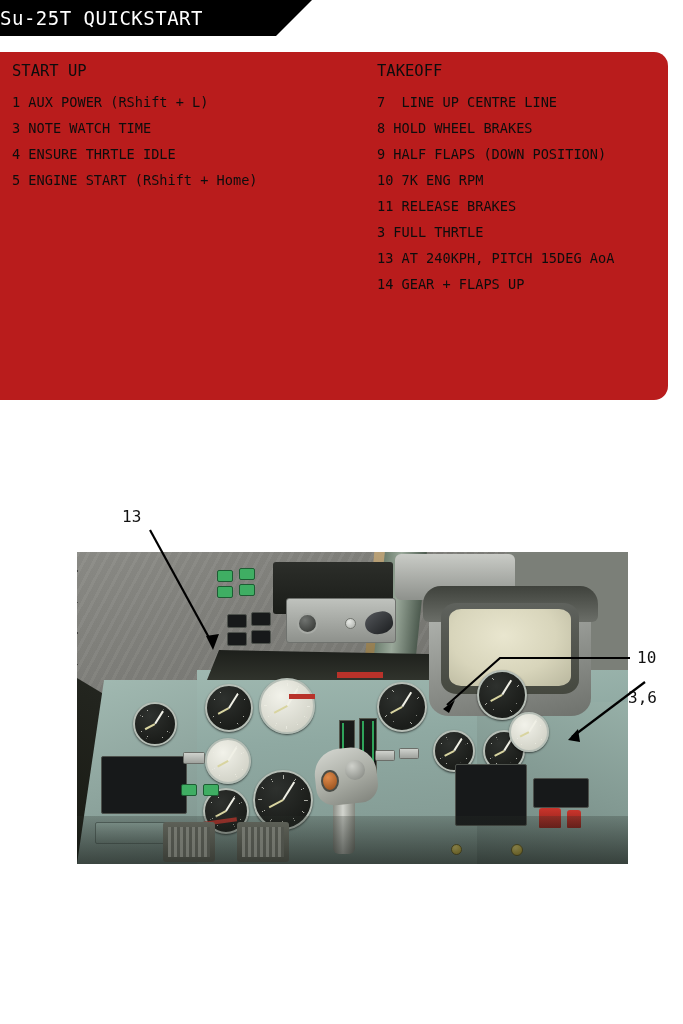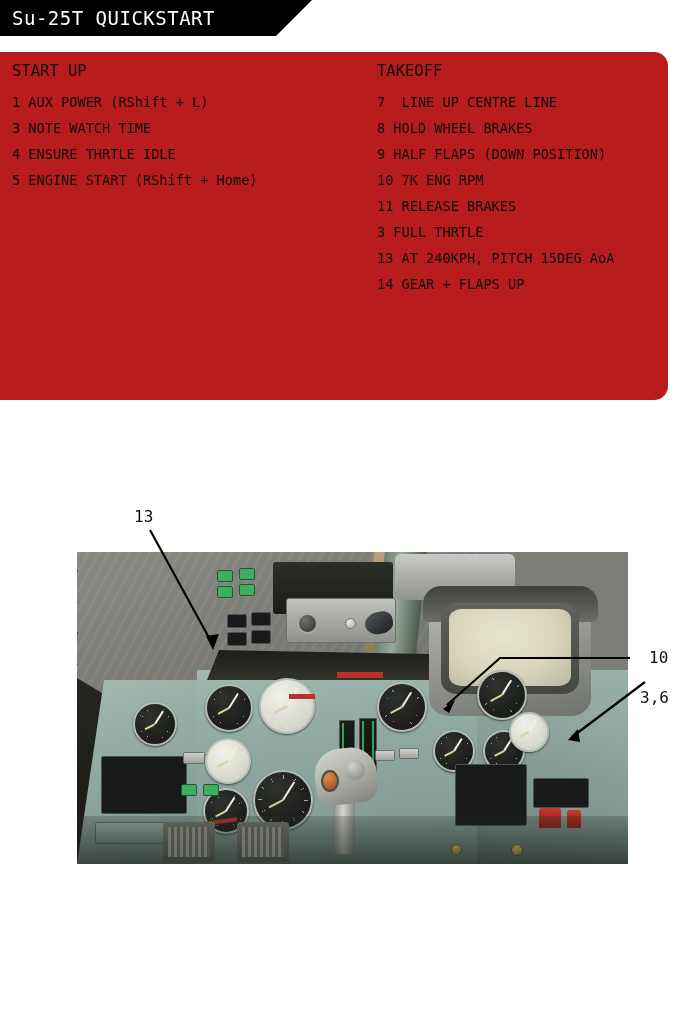--- a/index.html
+++ b/index.html
@@ -15,21 +15,21 @@
   .banner {
     position:absolute; left:0; top:0; width:312px; height:36px;
     background:#000000;
     clip-path: polygon(0 0, 312px 0, 276px 36px, 0 36px);
     display:flex; align-items:center;
   }
   .banner-title {
     color:#ffffff;
     font-family:"DejaVu Sans Mono", monospace;
     font-size:19px; letter-spacing:0.5px;
-    padding-left:12px; white-space:nowrap;
+    white-space:nowrap;
   }
 
   
   .panel {
     position:absolute; left:0; top:52px;
     width:668px; height:348px;
     background:#b91c1c;
     border-radius:0 14px 14px 0;
     border-top-right-radius:14px;
   }
@@ -242,21 +242,20 @@
     background:repeating-linear-gradient(90deg,#7e8179 0 3px,#50534c 3px 6px);
     opacity:.75;
   }
 
   
   .callout {
     position:absolute;
     font-family:"DejaVu Sans Mono", monospace;
     font-size:16px; color:#111;
     white-space:nowrap;
-    margin-left:12px;
   }
   .leader { position:absolute; overflow:visible; }
 </style>
 </head>
 <body>
 
 <div id="page">
 
   <div class="banner">
     <span class="banner-title">Su-25T QUICKSTART</span>

